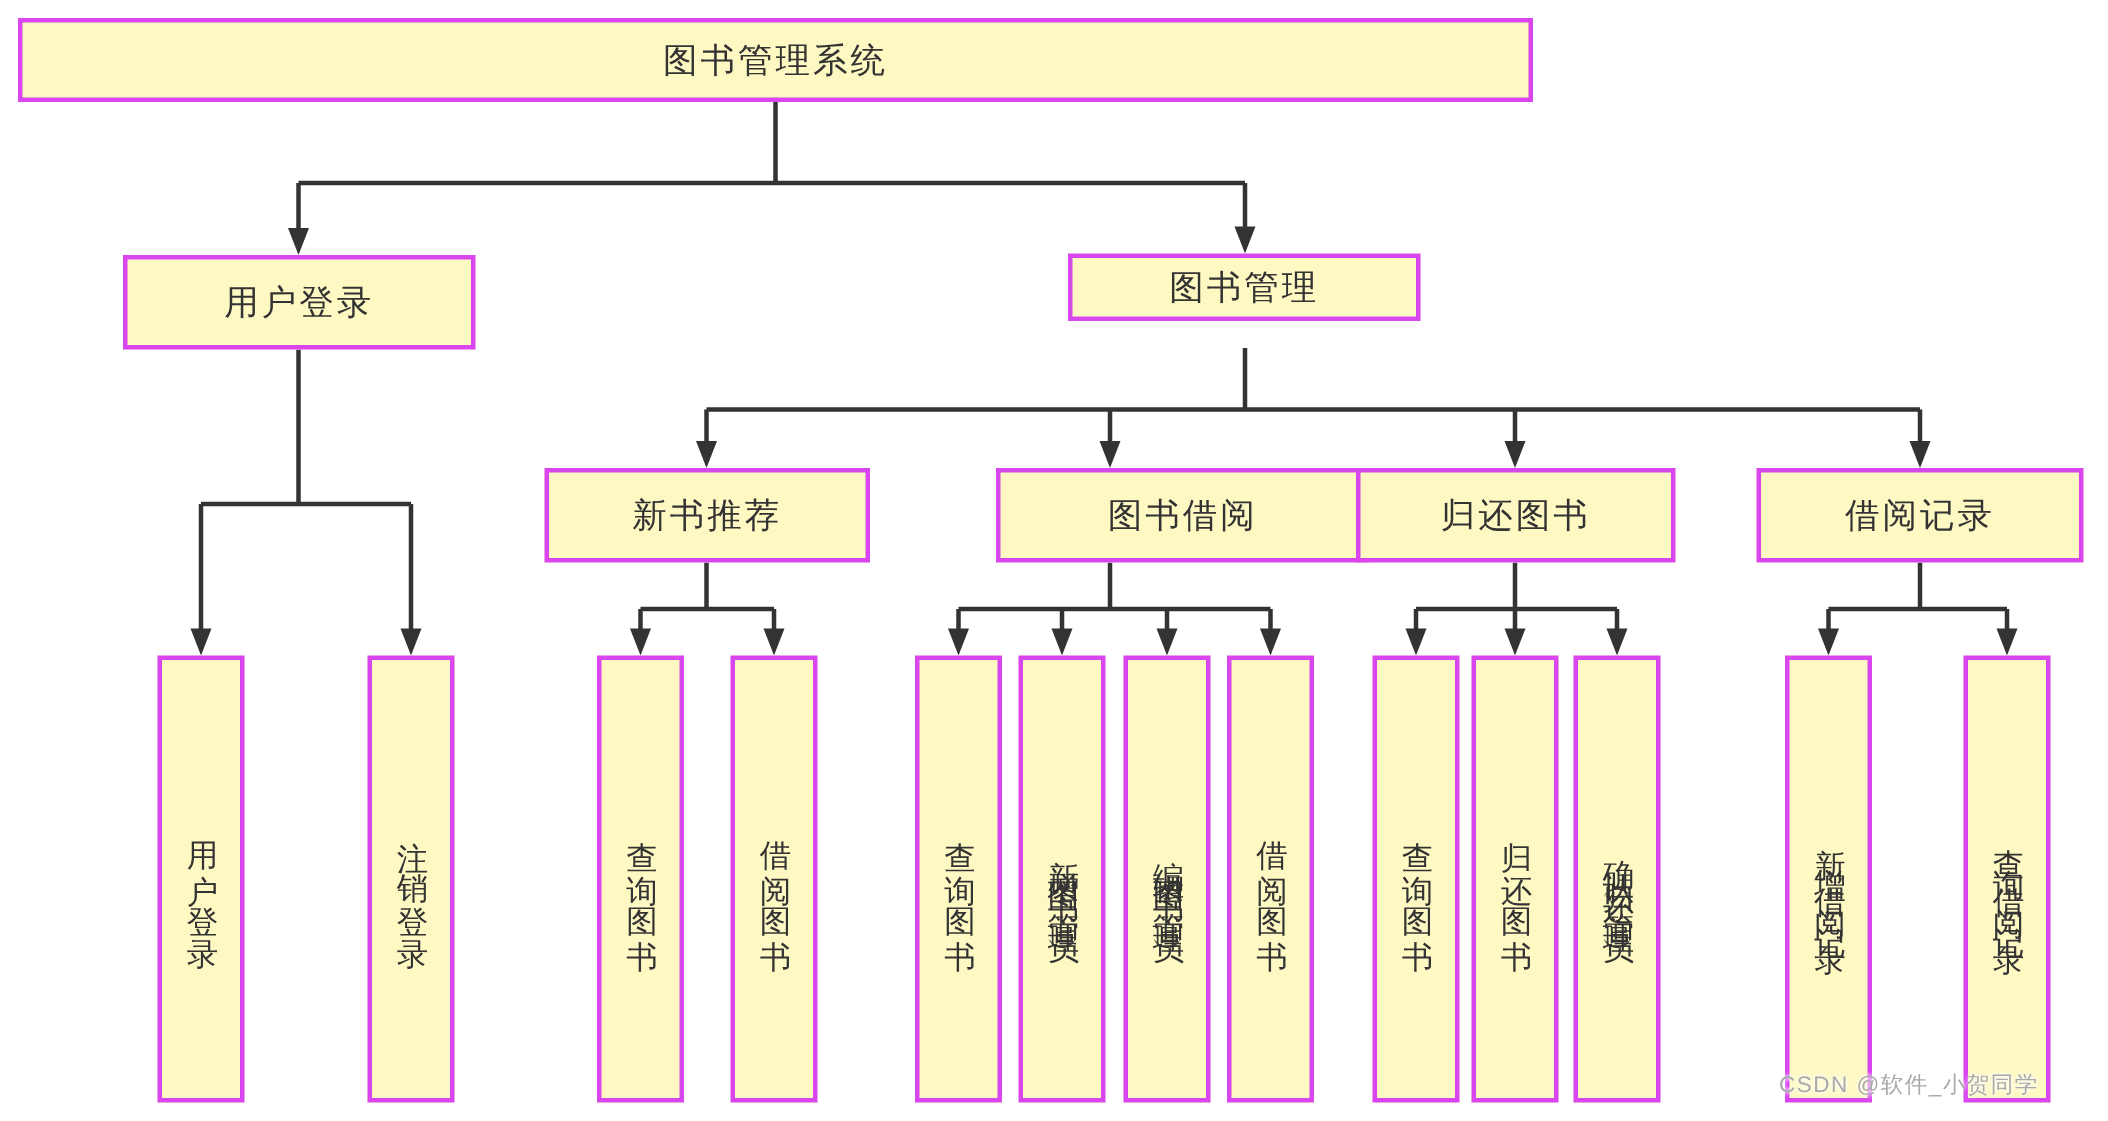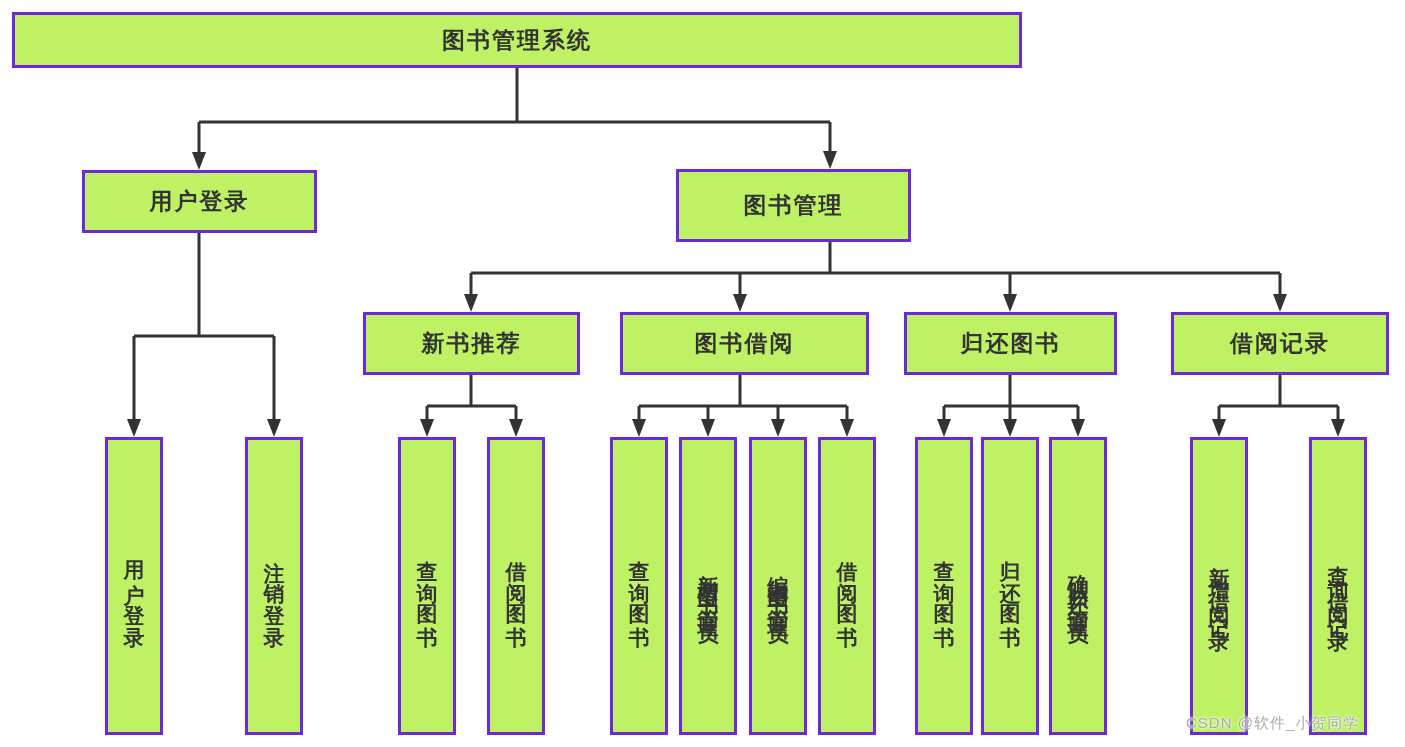--- a/index.html
+++ b/index.html
@@ -4,37 +4,37 @@
 <style>
   html,body{margin:0;padding:0;background:#fff;}
   .canvas{
     position:relative;width:1405px;height:747px;background:#ffffff;
     font-family:"Liberation Sans","DejaVu Sans",sans-serif;color:#333;
     overflow:hidden;
   }
   svg.connectors{position:absolute;left:0;top:0;z-index:1;}
   .box{
     position:absolute;z-index:2;box-sizing:border-box;
-    background:#bef264;border:3px solid #6d28d9;
+    background:#fef9c3;border:3px solid #d946ef;
     display:flex;align-items:center;justify-content:center;
-    font-size:23px;color:#333333;letter-spacing:2px;font-weight:bold;
+    font-size:23px;color:#333333;letter-spacing:2px;
   }
   .leaf{
     writing-mode:vertical-rl;text-orientation:mixed;
     top:437px;height:298px;width:58px;
     font-size:21px;letter-spacing:22px;padding-top:4px;
   }
   .leaf.tight{letter-spacing:7px;}
   .leaf.med{letter-spacing:13px;}
   
   #b-root{left:12px;top:12px;width:1010px;height:56px;}
   #b-login{left:82px;top:170px;width:235px;height:63px;}
-  #b-mgmt{left:676px;top:169px;width:235px;height:73px;}
+  #b-mgmt{left:712px;top:169px;width:235px;height:45px;}
   #b-recommend{left:363px;top:312px;width:217px;height:63px;}
-  #b-borrow{left:620px;top:312px;width:249px;height:63px;}
+  #b-borrow{left:664px;top:312px;width:249px;height:63px;}
   #b-current{left:904px;top:312px;width:213px;height:63px;}
   #b-records{left:1171px;top:312px;width:218px;height:63px;}
   
   #l1{left:105px;} #l2{left:245px;}
   #l3{left:398px;} #l4{left:487px;}
   #l5{left:610px;} #l6{left:679px;} #l7{left:749px;} #l8{left:818px;}
   #l9{left:915px;} #l10{left:981px;} #l11{left:1049px;}
   #l12{left:1190px;} #l13{left:1309px;}
   .watermark{
     position:absolute;left:1186px;top:714px;z-index:5;

